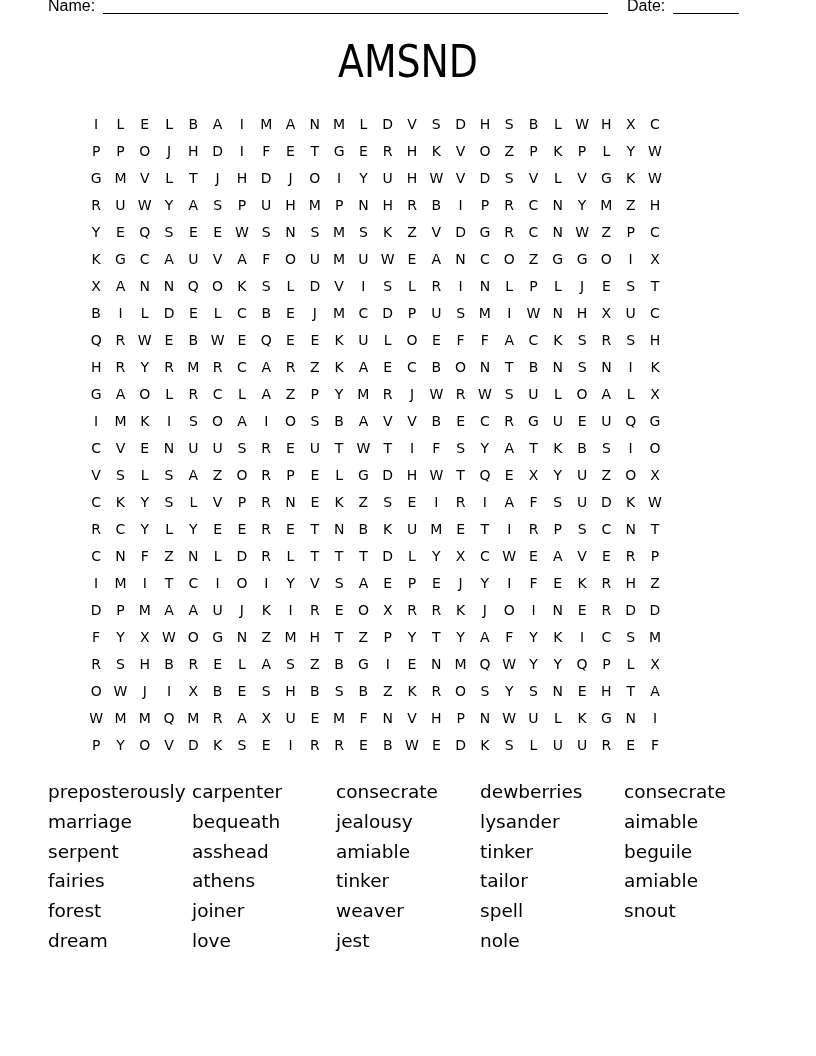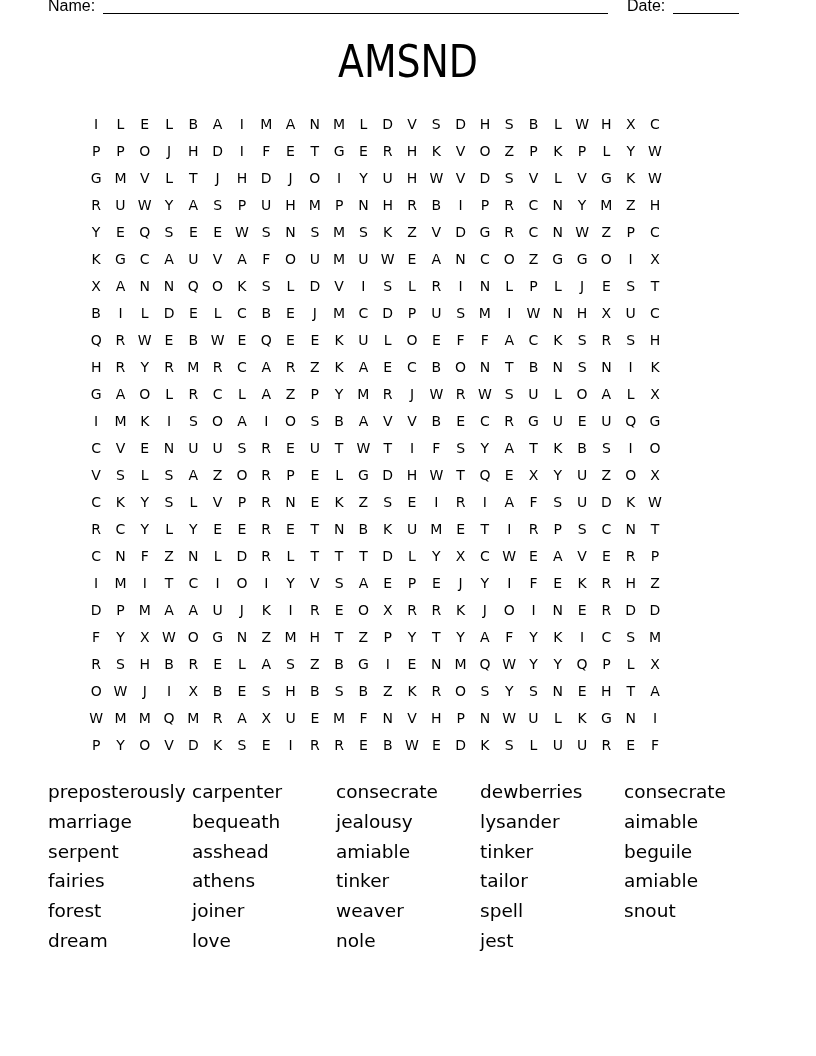--- a/index.html
+++ b/index.html
@@ -691,16 +691,16 @@
     <div class="wl-row">
       <span class="word">forest</span>
       <span class="word">joiner</span>
       <span class="word">weaver</span>
       <span class="word">spell</span>
       <span class="word">snout</span>
     </div>
     <div class="wl-row">
       <span class="word">dream</span>
       <span class="word">love</span>
+      <span class="word">jest</span>
       <span class="word">nole</span>
-      <span class="word">jest</span>
     </div>
   </div>
 
 </body></html>

